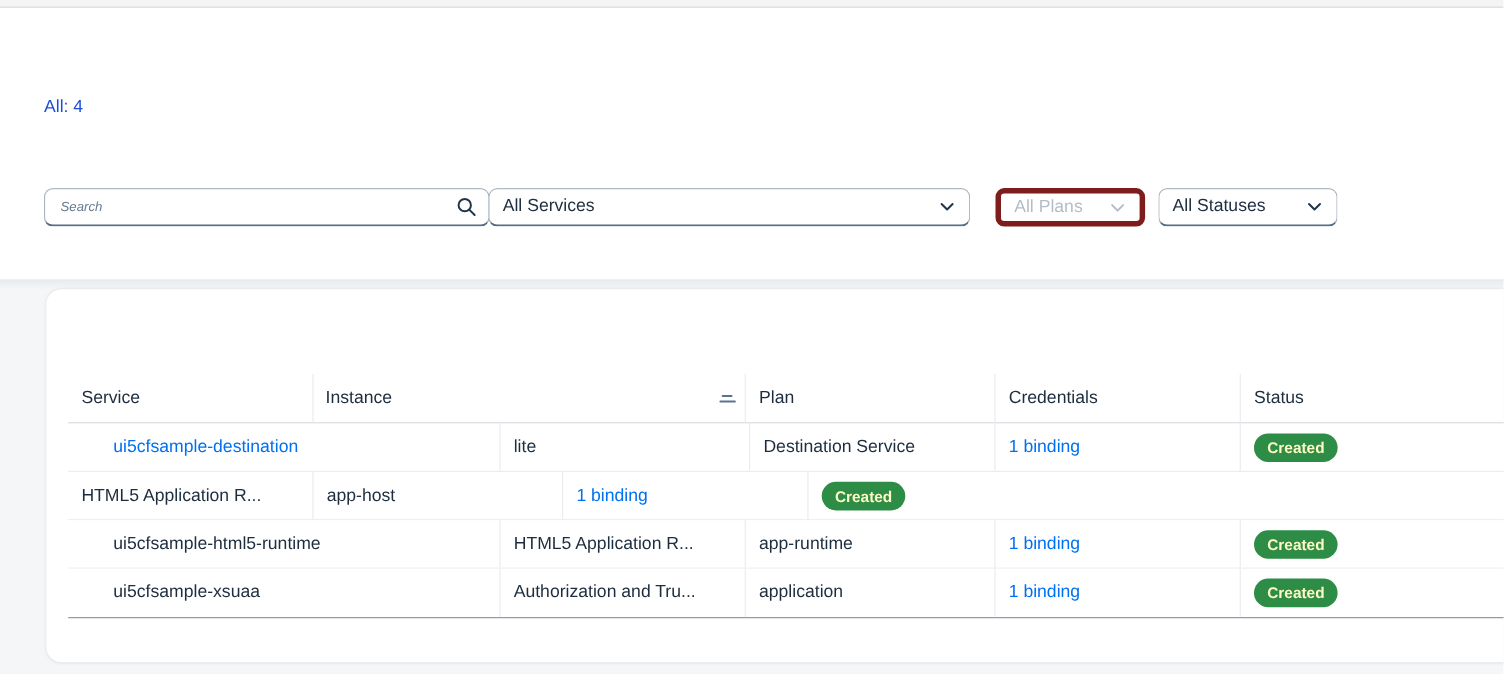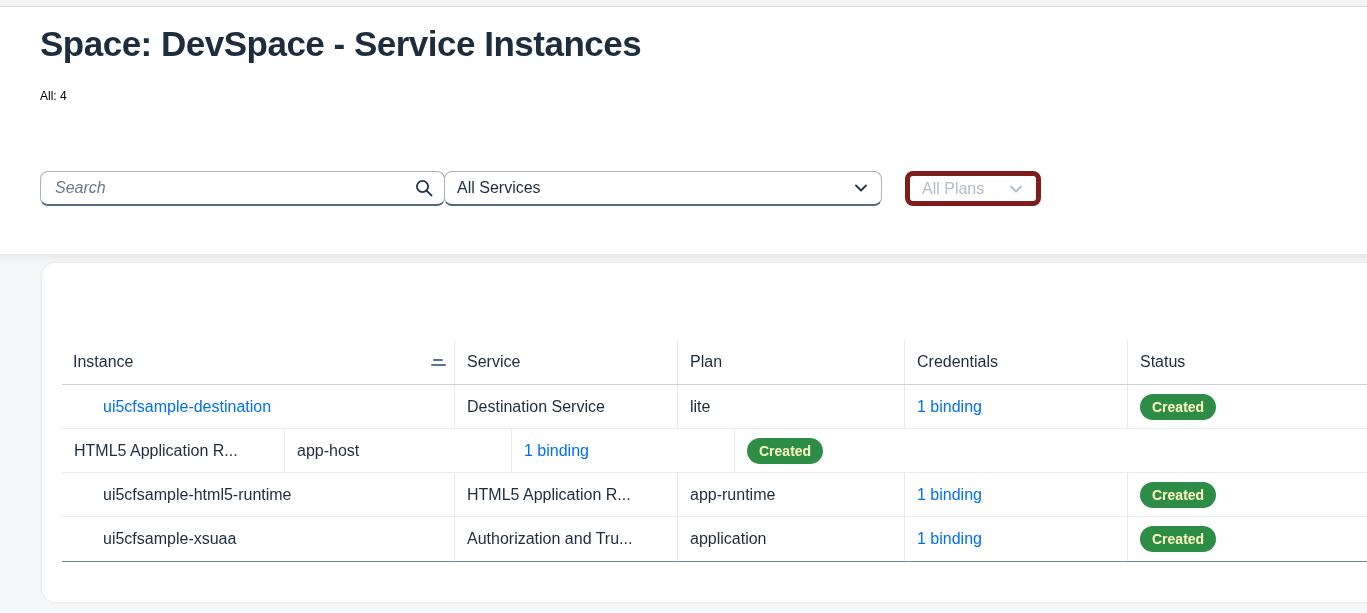--- a/index.html
+++ b/index.html
@@ -7,27 +7,27 @@
   .frame {
     position:relative; width:1367px; height:613px; overflow:hidden;
     background:#ffffff; font-family:"Liberation Sans", sans-serif; color:#1d2d3e;
   }
   
   .top-strip { position:absolute; top:0; left:0; width:100%; height:7px;
     background:#f4f4f4; border-bottom:1px solid #d8d8d8; }
 
   .page-title { position:absolute; left:40px; top:24px; font-size:35px;
     font-weight:700; color:#1d2d3e; letter-spacing:-0.5px; }
-  .count-label { position:absolute; left:40px; top:89px; font-size:12px; color:#000000; }
+  .count-label { position:absolute; left:40px; top:89px; font-size:16px; color:#1d4ed8; }
 
   
   .search-box { position:absolute; left:40px; top:171px; width:405px; height:35px;
     background:#fff; border:1px solid #aab3bd; border-bottom:2px solid #556b82;
     border-radius:8px; display:flex; align-items:center; padding:0 10px 0 14px; }
-  .search-box input { flex:1; border:none; outline:none; font-size:16px;
+  .search-box input { flex:1; border:none; outline:none; font-size:12px;
     font-family:"Liberation Sans", sans-serif; color:#a21caf; background:transparent; }
   .search-box input::placeholder { color:#667a90; font-style:italic; }
   .search-icon { width:20px; height:20px; flex:0 0 auto; cursor:pointer; }
 
   .select { position:absolute; top:171px; height:35px; background:#fff;
     border:1px solid #aab3bd; border-bottom:2px solid #556b82; border-radius:8px;
     display:flex; align-items:center; justify-content:space-between;
     padding:0 12px; font-size:16px; color:#1d2d3e; cursor:pointer; }
   .select.disabled { border:5px solid #7f1d1d; color:#b3bcc7; cursor:default; }
   .select .chev { width:16px; height:16px; margin-left:10px; flex:0 0 auto; }
@@ -68,21 +68,20 @@
   .link { color:#0070f2; text-decoration:none; cursor:pointer; }
   .badge { display:inline-block; background:#2d8c46; color:#fef9c3; font-weight:700;
     font-size:14px; line-height:18px; padding:4px 12px; border-radius:14px; }
 </style>
 </head>
 <body>
 
 <div class="frame">
   <div class="top-strip"></div>
 
-  <h1 class="page-title">Space: DevSpace - Service Instances</h1>
   <div class="count-label">All: 4</div>
 
   <div class="search-box">
     <input type="text" placeholder="Search" style="">
     <span class="search-icon">
       <svg viewBox="0 0 20 20" width="20" height="20">
         <circle cx="8.5" cy="8.5" r="5.6" fill="none" stroke="#223548" stroke-width="1.8"></circle>
         <line x1="12.8" y1="12.8" x2="17.5" y2="17.5" stroke="#223548" stroke-width="1.8" stroke-linecap="round"></line>
       </svg>
     </span>
@@ -99,54 +98,62 @@
 
   <div class="select sel-plans disabled">
     <span>All Plans</span>
     <span class="chev">
       <svg viewBox="0 0 16 16" width="16" height="16">
         <path d="M3 5.5 L8 10.5 L13 5.5" fill="none" stroke="#b3bcc7" stroke-width="1.8" stroke-linecap="round" stroke-linejoin="round"></path>
       </svg>
     </span>
   </div>
 
+  <div class="select sel-statuses">
+    <span>All Statuses</span>
+    <span class="chev">
+      <svg viewBox="0 0 16 16" width="16" height="16">
+        <path d="M3 5.5 L8 10.5 L13 5.5" fill="none" stroke="#223548" stroke-width="1.8" stroke-linecap="round" stroke-linejoin="round"></path>
+      </svg>
+    </span>
+  </div>
 
   <div class="content-bg"></div>
   <div class="card">
     <div class="table">
       <div class="thead">
         <div class="tr">
+          <div class="th c2">
+            <span>Service</span>
+          </div>
           <div class="th c1">
             <span>Instance</span>
             <span class="sort-icon">
                 <i class="s1"></i>
                 <i class="s2"></i>
               </span>
           </div>
-          <div class="th c2">
-            <span>Service</span>
-          </div>
           <div class="th c3">
             <span>Plan</span>
           </div>
           <div class="th c4">
             <span>Credentials</span>
           </div>
           <div class="th c5">
             <span>Status</span>
           </div>
         </div>
       </div>
       <div class="tbody" id="table-body">
   <div class="tr">
     <div class="td c1">
               <span class="link">ui5cfsample-destination</span>
             </div>
+    <div class="td c3">lite</div>
     <div class="td c2">Destination Service</div>
-    <div class="td c3">lite</div>
     <div class="td c4">
               <a class="link">1 binding</a>
             </div>
     <div class="td c5">
               <span class="badge">Created</span>
             </div>
   </div>
 
   <div class="tr">
     <div class="td c2">HTML5 Application R...</div>

